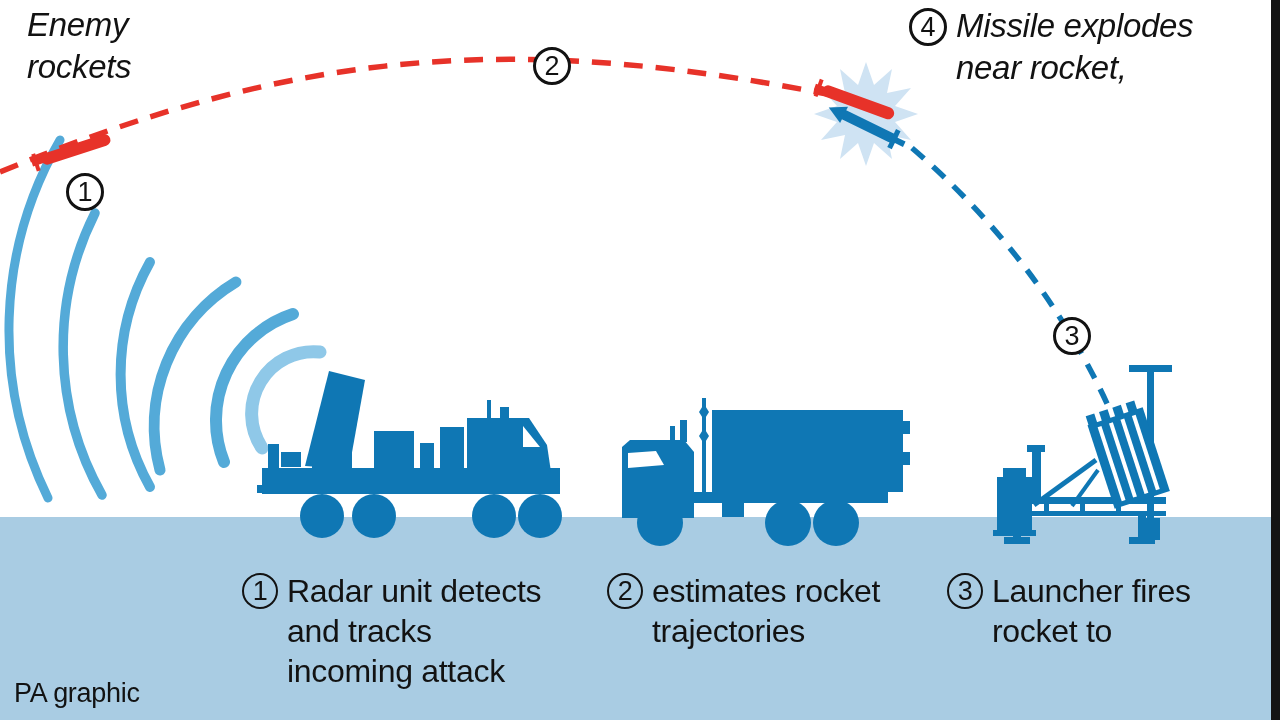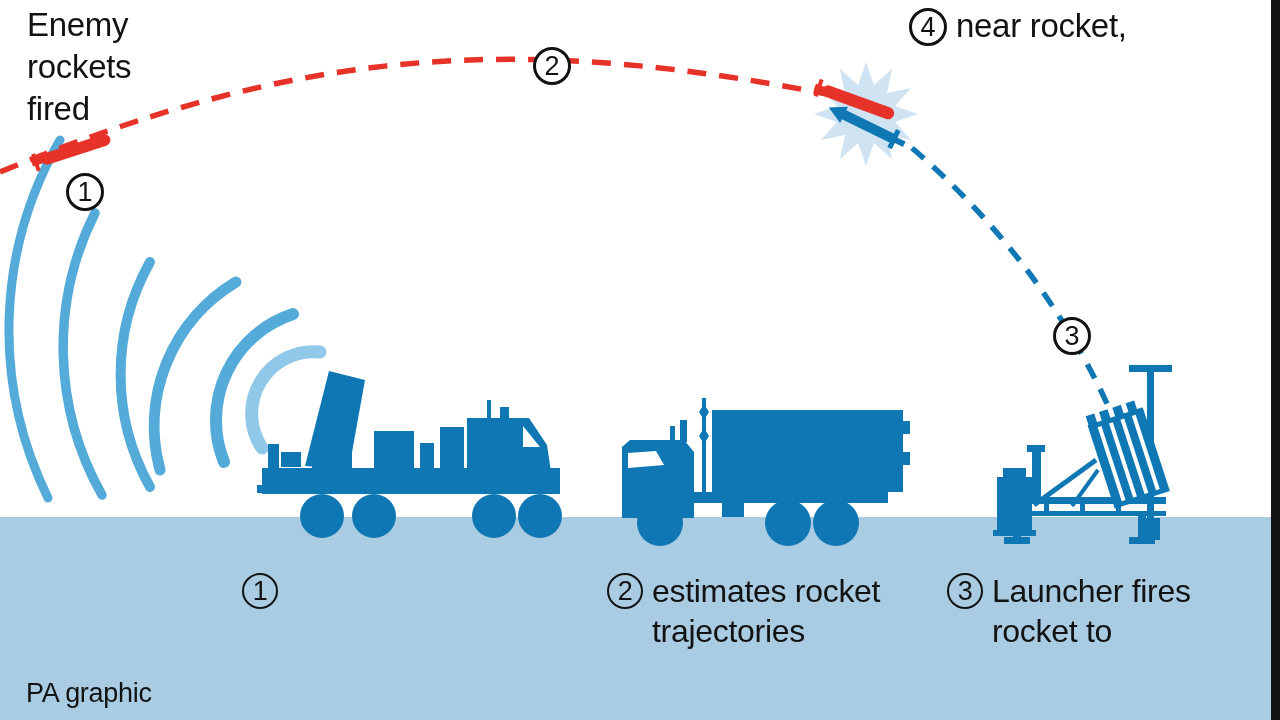--- a/index.html
+++ b/index.html
@@ -1,21 +1,21 @@
 <!DOCTYPE html>
 <html><head>
 <meta charset="utf-8">
 <style>
   html,body{margin:0;padding:0;background:#fff;}
   #canvas{
     position:relative;width:1280px;height:720px;overflow:hidden;
     font-family:"Liberation Sans",sans-serif;color:#121212;background:#fff;
   }
   #art{position:absolute;left:0;top:0;z-index:1;}
-  .txt{position:absolute;z-index:3;font-size:33px;line-height:42px;letter-spacing:-0.3px;color:#121212;}
+  .txt{position:absolute;z-index:3;font-size:33px;line-height:42px;letter-spacing:-0.3px;color:#121212;font-style:italic;}
   .annot{position:absolute;z-index:3;display:flex;align-items:flex-start;gap:9px;}
   .cap{position:absolute;z-index:3;display:flex;align-items:flex-start;gap:9px;font-size:32px;line-height:40px;letter-spacing:-0.3px;}
   .circ{
     box-sizing:border-box;border:3px solid #121212;border-radius:50%;
     width:38px;height:38px;display:flex;align-items:center;justify-content:center;
     font-size:27px;line-height:1;color:#121212;flex:0 0 auto;
   }
   .circ.white{background:#fff;}
   .circ.onband{background:transparent;border-width:2.5px;width:36px;height:36px;margin-top:2px;}
   .circ.abs{position:absolute;z-index:3;}
@@ -134,46 +134,51 @@
         <rect x="1145" y="419" width="4" height="78" fill="#fff"></rect>
       </g>
     </g>
 
     <rect x="1271" y="0" width="9" height="720" fill="#141414"></rect>
   </svg>
 
   <div class="txt" style="left:27px;top:4px;">
     <div>Enemy</div>
     <div>rockets</div>
-    <div>fired</div>
   </div>
 
   <div class="circ white abs" style="left:66px;top:173px;">
     <span>1</span>
   </div>
   <div class="circ white abs" style="left:533px;top:47px;">
     <span>2</span>
   </div>
   <div class="circ white abs" style="left:1053px;top:317px;">
     <span>3</span>
   </div>
 
   <div class="annot" style="left:909px;top:5px;">
     <div class="circ white" style="margin-top:3px;">
       <span>4</span>
     </div>
     <div class="txt" style="position:static;">
+      <div>Missile explodes</div>
       <div>near rocket,</div>
     </div>
   </div>
 
   <div class="cap" style="left:242px;top:571px;">
     <div class="circ onband">
       <span>1</span>
     </div>
+    <div>
+      <div>Radar unit detects</div>
+      <div>and tracks</div>
+      <div>incoming attack</div>
+    </div>
   </div>
 
   <div class="cap" style="left:607px;top:571px;">
     <div class="circ onband">
       <span>2</span>
     </div>
     <div>
       <div>estimates rocket</div>
       <div>trajectories</div>
     </div>
@@ -182,15 +187,15 @@
   <div class="cap" style="left:947px;top:571px;">
     <div class="circ onband">
       <span>3</span>
     </div>
     <div>
       <div>Launcher fires</div>
       <div>rocket to</div>
     </div>
   </div>
 
-  <div class="credit" style="left:26px;top:678px;">PA graphic</div>
+  <div class="credit" style="left:14px;top:678px;">PA graphic</div>
 
 </div>
 
 </body></html>

